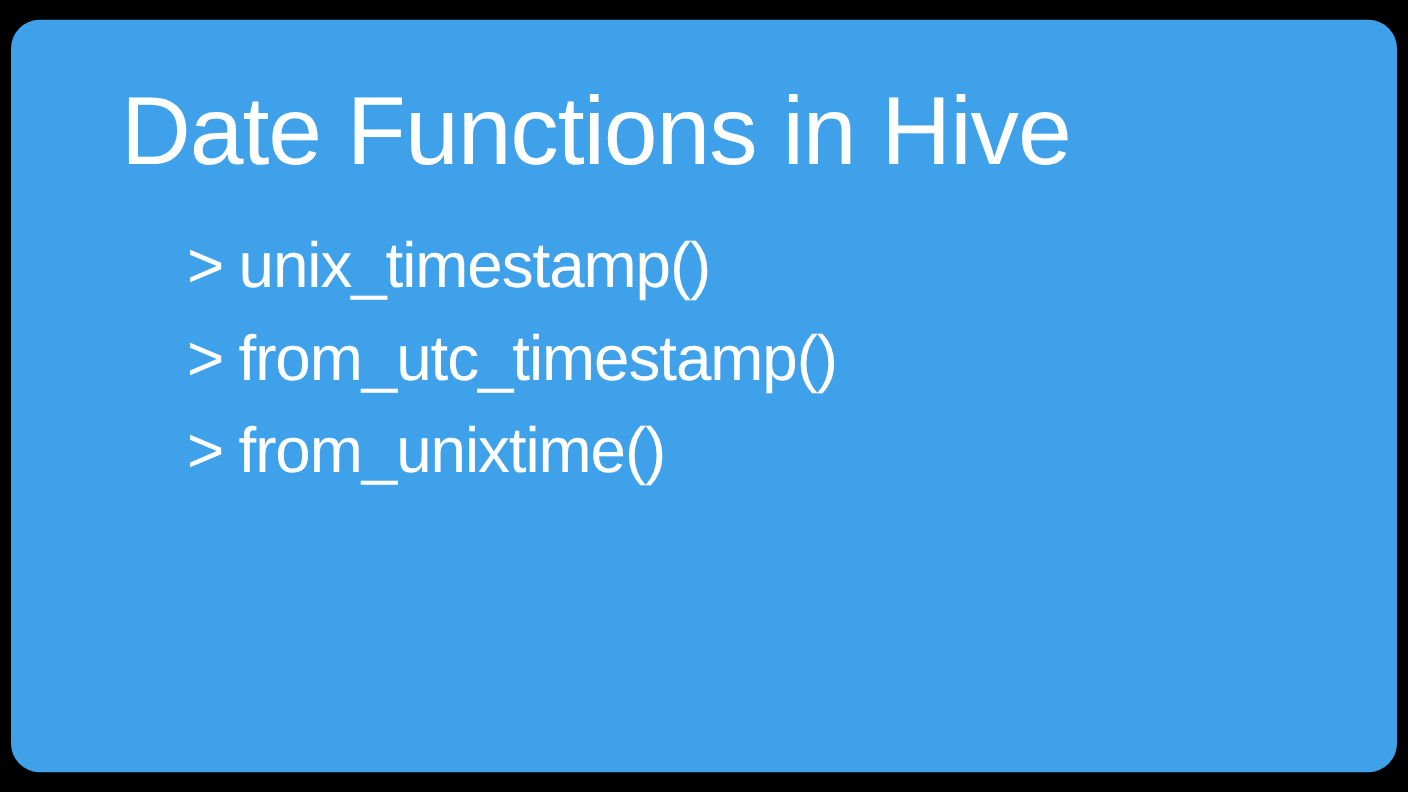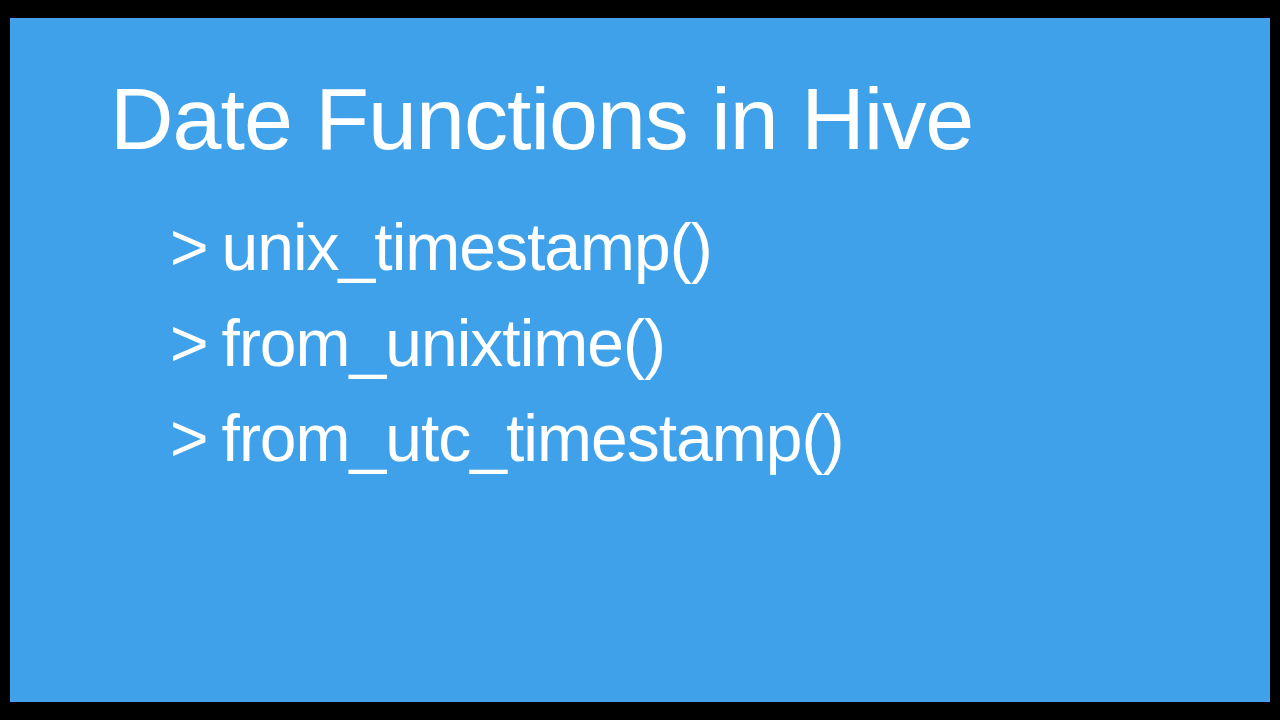--- a/index.html
+++ b/index.html
@@ -1,18 +1,19 @@
 <!DOCTYPE html>
 <html><head>
   <meta charset="utf-8">
   <style>
     * {
       margin: 0;
       padding: 0;
       box-sizing: border-box;
+      border-radius: 26px;
     }
     body {
       width: 1280px;
       height: 720px;
       background: #000;
       display: flex;
       align-items: center;
       justify-content: center;
       font-family: "Helvetica Neue", Helvetica, Arial, sans-serif;
       overflow: hidden;
@@ -28,39 +29,39 @@
       font-size: 88px;
       font-weight: 400;
       margin-bottom: 30px;
       letter-spacing: -1px;
     }
     .bullet-list {
       list-style: none;
       padding-left: 60px;
     }
     .bullet-item {
-      font-size: 66px;
+      font-size: 58px;
       font-weight: 400;
       line-height: 1.45;
       letter-spacing: -1px;
     }
     .bullet-item .marker {
       display: inline-block;
       margin-right: 14px;
     }
   </style>
 </head>
 <body>
 
 <div class="slide">
   <h1 class="title">Date Functions in Hive</h1>
   <ul class="bullet-list">
     <li class="bullet-item">
       <span class="marker">&gt;</span><span>unix_timestamp()</span>
     </li>
     <li class="bullet-item">
-      <span class="marker">&gt;</span><span>from_unixtime()</span>
+      <span class="marker">&gt;</span><span>from_utc_timestamp()</span>
     </li>
     <li class="bullet-item">
-      <span class="marker">&gt;</span><span>from_utc_timestamp()</span>
+      <span class="marker">&gt;</span><span>from_unixtime()</span>
     </li>
   </ul>
 </div>
 
 </body></html>

